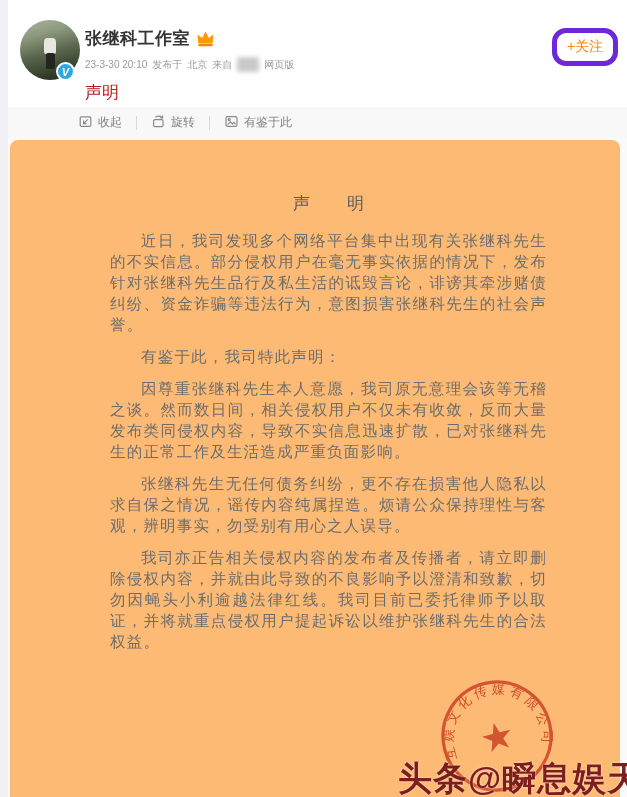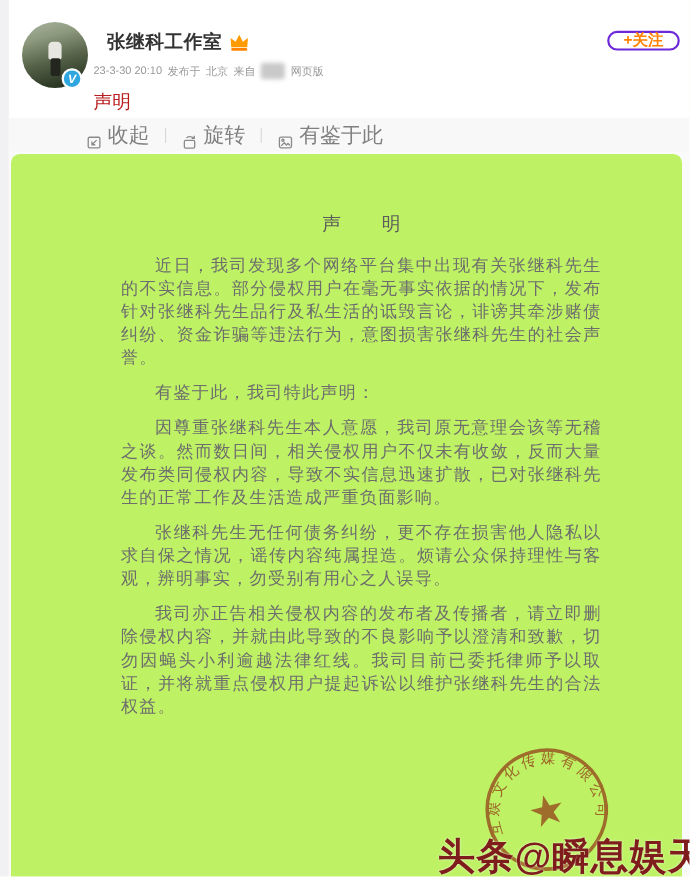--- a/index.html
+++ b/index.html
@@ -14,43 +14,43 @@
   .avatar-wrap { position:absolute; left:20px; top:20px; width:60px; height:60px; }
   .avatar { width:60px; height:60px; border-radius:50%; overflow:hidden; position:relative;
             background:linear-gradient(165deg,#aab3a0 0%,#8d9a7e 25%,#57644a 55%,#2e3a26 85%,#222c1c 100%); }
   .avatar .person-shirt { position:absolute; left:24px; top:18px; width:12px; height:16px; background:#e8e6e0; border-radius:4px 4px 2px 2px; }
   .avatar .person-legs { position:absolute; left:26px; top:33px; width:9px; height:16px; background:#23261e; border-radius:2px; }
   .v-badge { position:absolute; left:36px; top:42px; width:19px; height:19px; border-radius:50%;
              background:#2ea7e0; border:2px solid #ffffff; color:#fff; font-size:11px; font-weight:bold;
              display:flex; align-items:center; justify-content:center; font-style:italic; }
 
   .name-row { position:absolute; left:85px; top:27px; display:flex; align-items:center; gap:6px; }
-  .username { font-size:17px; font-weight:700; color:#333333; letter-spacing:0.5px;margin-left:12px; }
+  .username { font-size:17px; font-weight:700; color:#333333; letter-spacing:0.5px; }
   .crown-icon { width:19px; height:17px; display:inline-block; }
 
   .meta-row { position:absolute; left:85px; top:57px; display:flex; align-items:center; gap:5px;
               font-size:10px; color:#999999; }
   .blur-blob { display:inline-block; width:22px; height:15px; background:#c9c9c9; border-radius:3px; filter:blur(2px); }
 
   .post-text { position:absolute; left:85px; top:81px; font-size:17px; color:#b91c1c; }
 
-  .follow-btn { position:absolute; left:552px; top:28px; width:66px; height:18px; border:2px solid #6d28d9;
+  .follow-btn { position:absolute; left:552px; top:28px; width:66px; height:38px; border:5px solid #6d28d9;
                 border-radius:14px; background:#ffffff; color:#ff8200; font-size:14px;
-                display:flex; align-items:center; justify-content:center; cursor:pointer;font-weight:bold; }
+                display:flex; align-items:center; justify-content:center; cursor:pointer; }
 
   
   .toolbar { position:absolute; left:8px; top:107px; width:619px; height:31px; background:#f8f8f9;
              display:flex; align-items:center; padding-left:70px; }
-  .tool-item { display:flex; align-items:flex-end; gap:5px; color:#808080; font-size:19px; cursor:pointer; }
+  .tool-item { display:flex; align-items:flex-start; gap:5px; color:#808080; font-size:12px; cursor:pointer; }
   .tool-sep { width:1px; height:14px; background:#d8d8d8; margin:0 14px; }
   .tool-icon { width:15px; height:15px; display:inline-block; }
 
   
   .viewer-bg { position:absolute; left:8px; top:138px; width:619px; height:659px; background:#fafafa; }
-  .doc-card { position:absolute; left:10px; top:140px; width:610px; height:657px; background:#bef264;
+  .doc-card { position:absolute; left:10px; top:140px; width:610px; height:657px; background:#fdba74;
               border-radius:8px 8px 0 0; overflow:hidden; }
 
   .doc-body { position:absolute; left:100px; top:52px; width:437px;
               font-family:"DejaVu Serif", serif; color:#6d6d6d; }
   .doc-title { text-align:center; font-size:17px; color:#5c5c5c; letter-spacing:10px; margin-bottom:16px; padding-left:10px; }
   .doc-paras p { font-size:15.5px; line-height:21px; letter-spacing:1.2px; text-align:justify;
                  text-indent:2em; margin-bottom:11px; }
 
   
   .seal { position:absolute; left:437px; top:676px; width:120px; height:120px;

